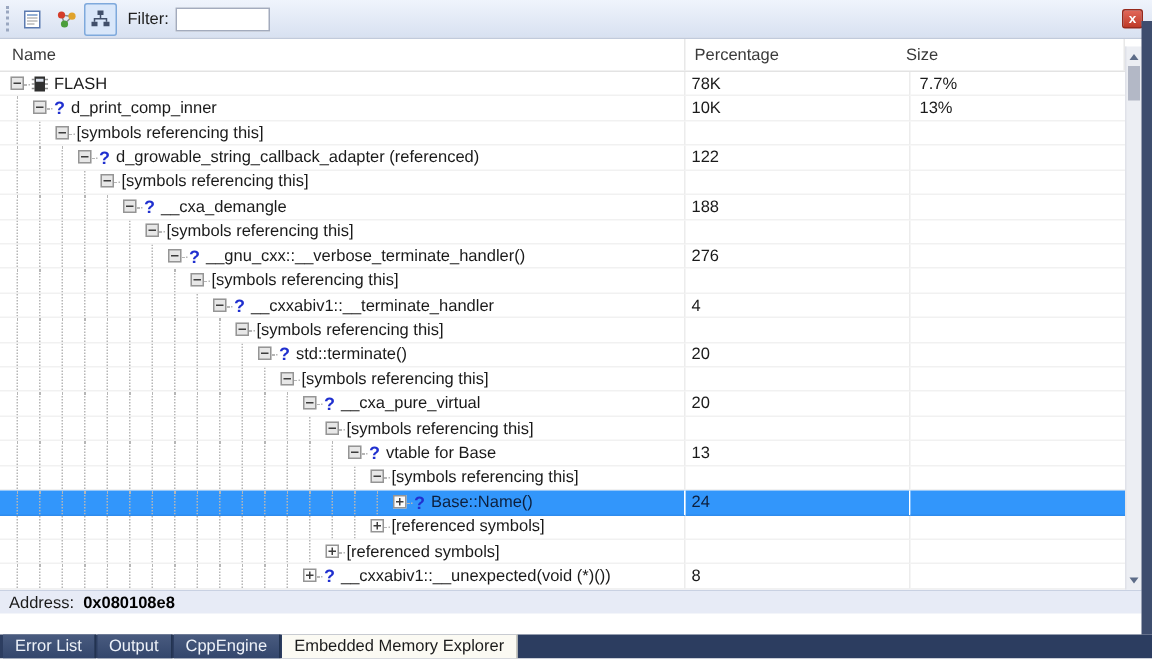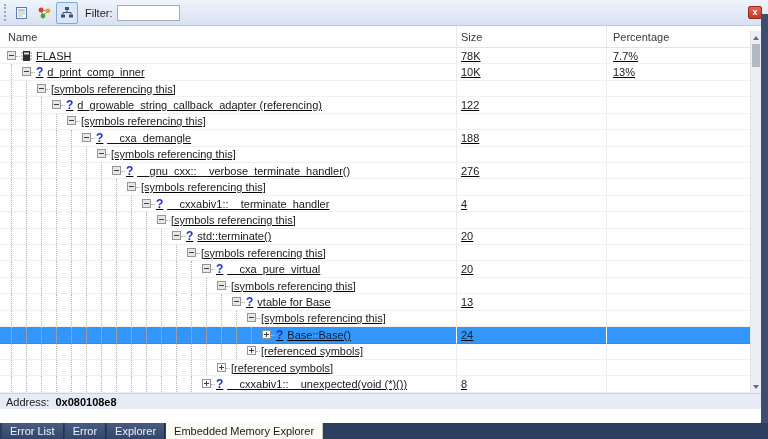--- a/index.html
+++ b/index.html
@@ -31,21 +31,21 @@
 
   
   .main{position:relative;width:761px;height:367px;background:#fff;}
   .grid-header{display:flex;width:750px;height:22px;box-sizing:border-box;border-bottom:1px solid #e3e3e3;background:#fff;}
   .hcell{box-sizing:border-box;border-right:1px solid #e8e8e8;color:#3a3a3a;display:flex;align-items:center;}
   .hcell.name{width:457px;padding-left:8px;}
   .hcell.size{width:150px;padding-left:4px;}
   .hcell.pct{width:143px;padding-left:6px;border-right:none;}
 
   .rows{display:flex;flex-direction:column;width:750px;height:345px;}
-  .tree-row{flex:1;display:flex;min-height:0;text-decoration:underline;}
+  .tree-row{flex:1;display:flex;min-height:0;}
   .cell{box-sizing:border-box;border-right:1px solid #ececec;border-bottom:1px solid #f1f1f1;
         display:flex;align-items:center;white-space:nowrap;overflow:hidden;color:#1a1a1a;}
   .cell.name{width:457px;position:relative;}
   .cell.size{width:150px;padding-left:4px;}
   .cell.pct{width:143px;padding-left:6px;border-right:none;}
   .tree-row.selected .cell{background:#3296fb;border-right-color:#ffffff;border-bottom-color:#2f8cee;color:#0d1f3c;}
 
   .guide{position:absolute;top:0;bottom:0;width:0;border-left:1px dotted #b6b6b6;}
   .hconn{position:absolute;top:50%;height:0;width:4px;border-top:1px dotted #b6b6b6;}
   .expander{position:absolute;top:50%;margin-top:-5px;width:9px;height:9px;box-sizing:border-box;
@@ -118,22 +118,22 @@
       </svg>
     </div>
     <span class="filter-label">Filter:</span>
     <input class="filter-input" type="text" value="" style="">
     <div class="clear-btn">x</div>
   </div>
 
   <div class="main">
     <div class="grid-header">
       <div class="hcell name">Name</div>
+      <div class="hcell pct">Percentage</div>
       <div class="hcell size">Size</div>
-      <div class="hcell pct">Percentage</div>
     </div>
 
     <div class="rows">
         <div class="tree-row">
           <div class="cell name">
             <span class="expander open" style="left: 7px;">
               <span class="h"></span>
             </span>
             <span class="hconn" style="left: 16px;"></span>
             <span class="row-content" style="margin-left: 21px;">
@@ -191,21 +191,21 @@
           <div class="cell name">
             <div class="guide" style="left: 11px;"></div>
             <div class="guide" style="left: 26px;"></div>
             <div class="guide" style="left: 41px;"></div>
             <span class="expander open" style="left: 52px;">
               <span class="h"></span>
             </span>
             <span class="hconn" style="left: 61px;"></span>
             <span class="row-content" style="margin-left: 66px;">
               <span class="q-icon">?</span>
-              <span class="lbl">d_growable_string_callback_adapter (referencing)</span>
+              <span class="lbl">d_growable_string_callback_adapter (referenced)</span>
             </span>
           </div>
           <div class="cell size">122</div>
           <div class="cell pct"></div>
         </div>
         <div class="tree-row">
           <div class="cell name">
             <div class="guide" style="left: 11px;"></div>
             <div class="guide" style="left: 26px;"></div>
             <div class="guide" style="left: 41px;"></div>
@@ -528,21 +528,21 @@
             <div class="guide" style="left: 221px;"></div>
             <div class="guide" style="left: 236px;"></div>
             <div class="guide" style="left: 251px;"></div>
             <span class="expander" style="left: 262px;">
               <span class="h"></span>
               <span class="v"></span>
             </span>
             <span class="hconn" style="left: 271px;"></span>
             <span class="row-content" style="margin-left: 276px;">
               <span class="q-icon">?</span>
-              <span class="lbl">Base::Base()</span>
+              <span class="lbl">Base::Name()</span>
             </span>
           </div>
           <div class="cell size">24</div>
           <div class="cell pct"></div>
         </div>
         <div class="tree-row">
           <div class="cell name">
             <div class="guide" style="left: 11px;"></div>
             <div class="guide" style="left: 26px;"></div>
             <div class="guide" style="left: 41px;"></div>
@@ -642,18 +642,18 @@
 
   <div class="addressbar">
     <span>Address:</span>
     <span class="addr-val">0x080108e8</span>
   </div>
 
   <div class="rail"></div>
 
   <div class="tabstrip">
       <span class="tab">Error List</span>
-      <span class="tab">Error</span>
-      <span class="tab">Explorer</span>
+      <span class="tab">Output</span>
+      <span class="tab">CppEngine</span>
       <span class="tab active">Embedded Memory Explorer</span>
     </div>
 
 </div>
 
 </body></html>

